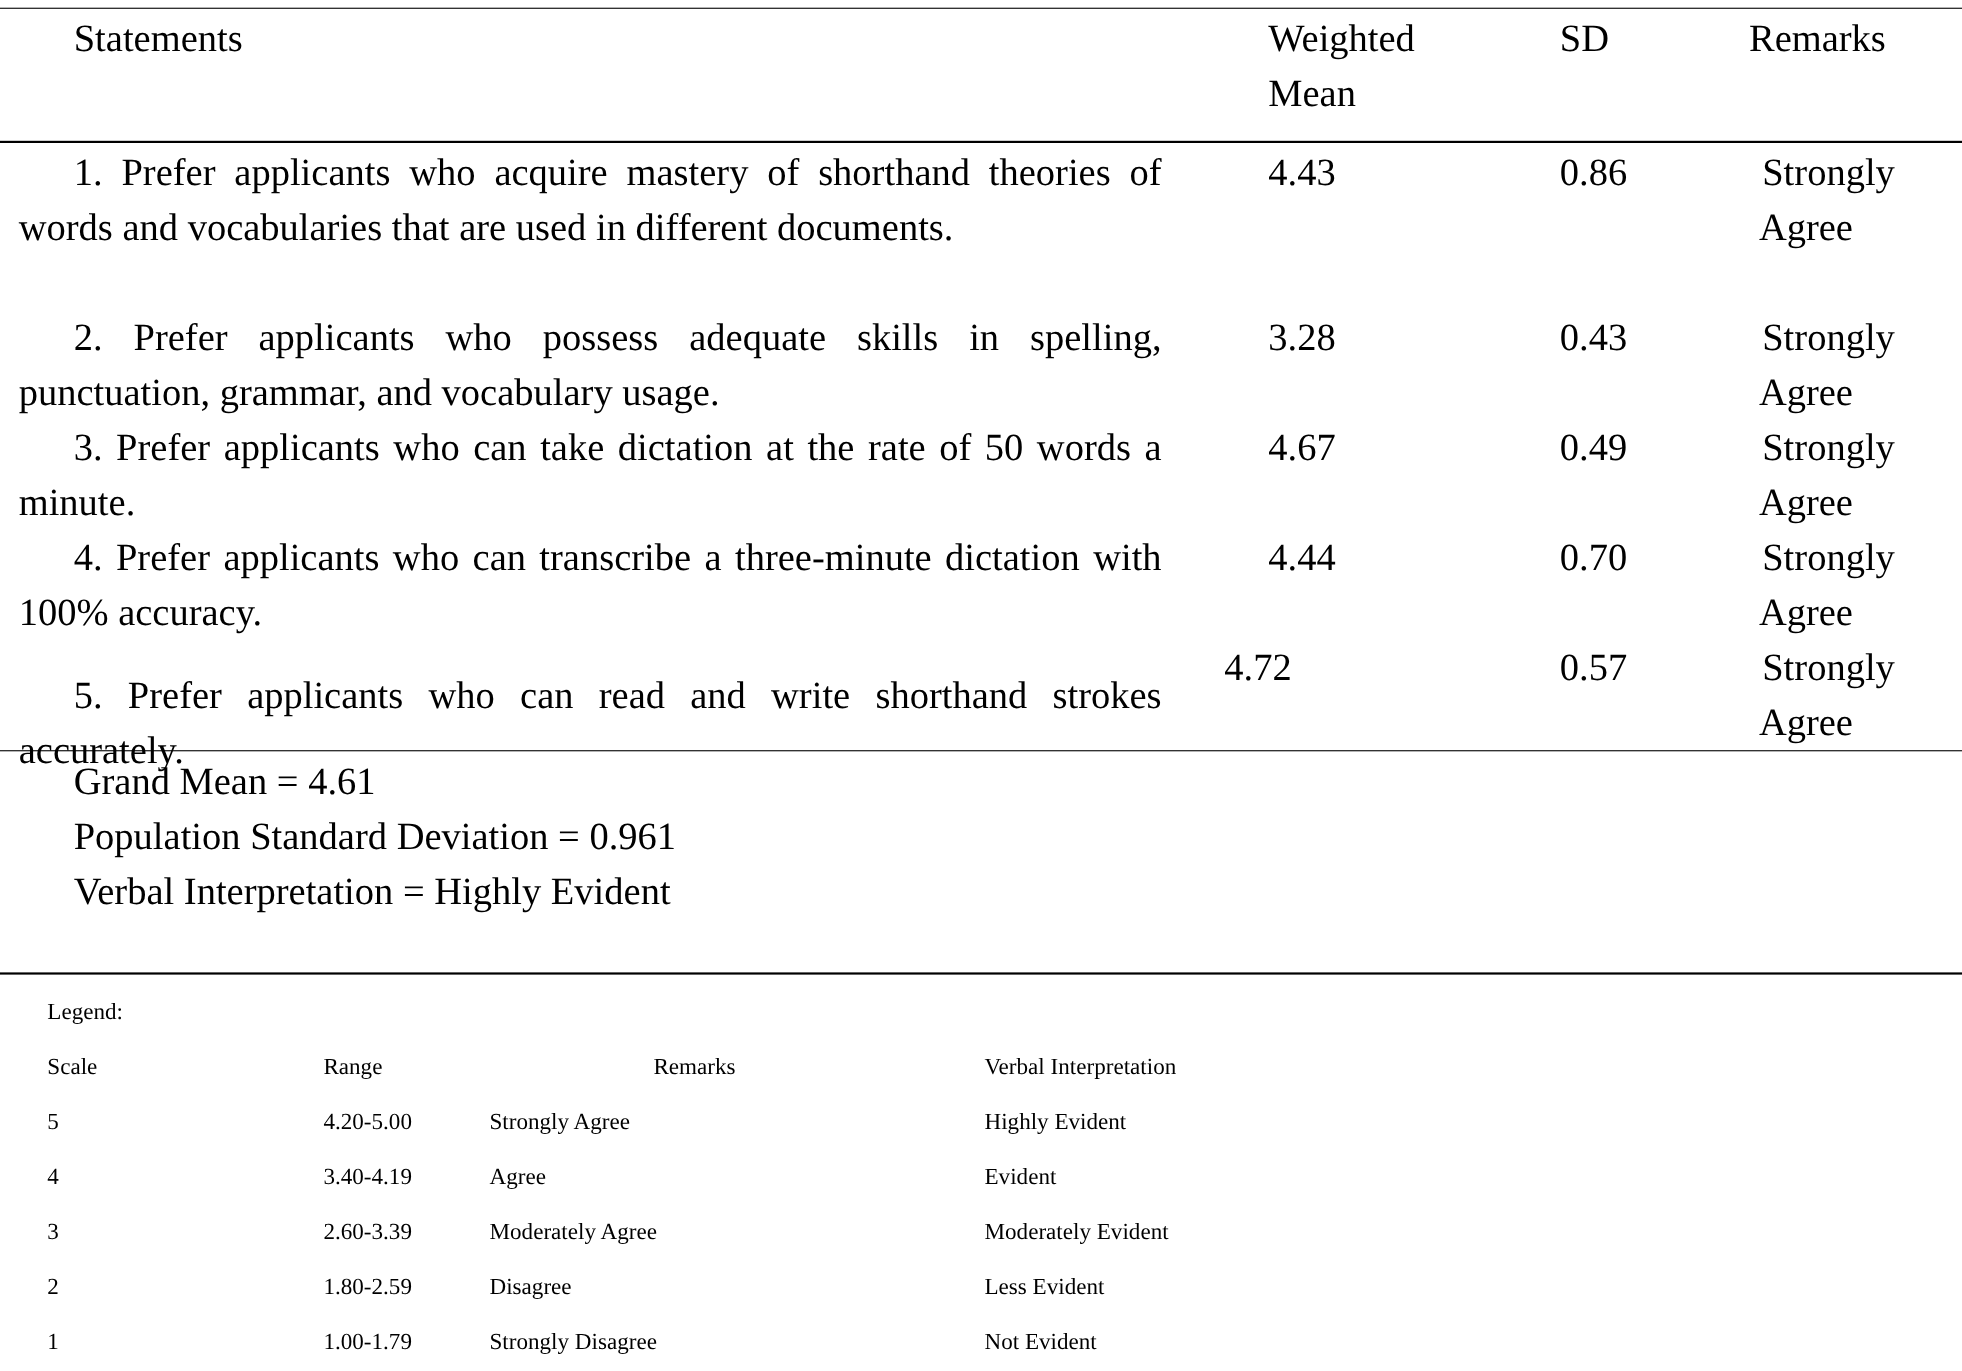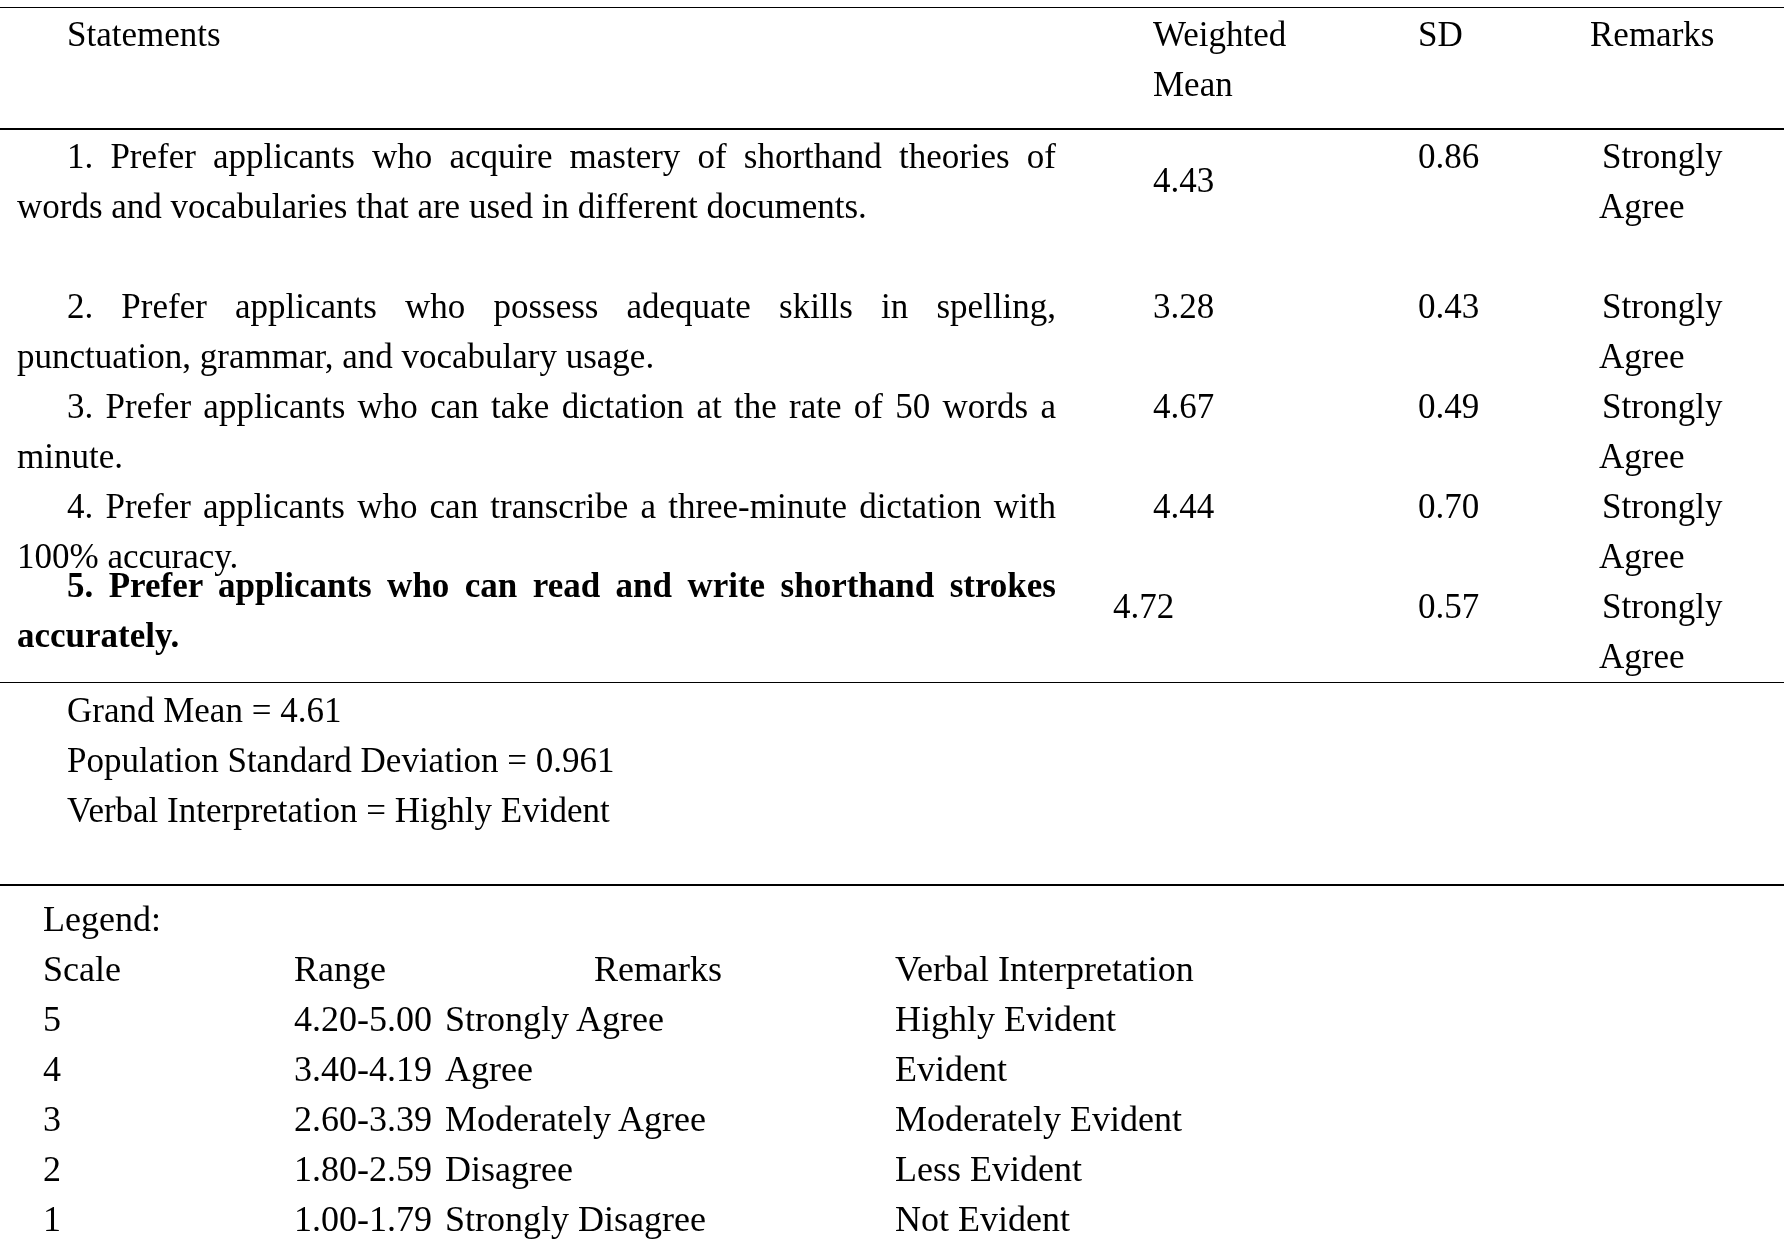--- a/index.html
+++ b/index.html
@@ -1,21 +1,21 @@
 <!DOCTYPE html>
 <html><head>
 <meta charset="utf-8">
 <style>
   html, body { margin:0; padding:0; background:#ffffff; }
   body { width:1784px; height:1246px; position:relative; overflow:hidden;
          font-family:"Liberation Serif", "DejaVu Serif", serif; color:#000; }
   .abs { position:absolute; white-space:nowrap; }
   .rule { position:absolute; left:0; background:#000; }
   .big { font-size:35px; line-height:50px; }
-  .small { font-size:36px; line-height:50px; }
+  .small { font-size:21px; line-height:50px; }
   .stmt { position:absolute; left:17px; width:1039px; font-size:35px; line-height:50px;
           text-align:justify; text-indent:50px; }
 </style>
 </head>
 <body>
 
 <div class="rule" style="top:7px; width:1784px; height:1px;"></div>
 <div class="rule" style="top:128px; width:1784px; height:2px;"></div>
 <div class="rule" style="top:682px; width:1784px; height:1px;"></div>
 <div class="rule" style="top:884px; width:1784px; height:2px;"></div>
@@ -23,21 +23,21 @@
 <div>
   <div class="abs big" style="left:67px; top:10px;">Statements</div>
   <div class="abs big" style="left:1153px; top:10px;">Weighted</div>
   <div class="abs big" style="left:1153px; top:60px;">Mean</div>
   <div class="abs big" style="left:1418px; top:10px;">SD</div>
   <div class="abs big" style="left:1590px; top:10px;">Remarks</div>
 </div>
 
 <div>
   <div class="stmt" style="top:132px;">1. Prefer applicants who acquire mastery of shorthand theories of words and vocabularies that are used in different documents.</div>
-  <div class="abs big" style="left:1153px; top:132px;margin-top:24px;">4.43</div>
+  <div class="abs big" style="left:1153px; top:132px;">4.43</div>
   <div class="abs big" style="left:1418px; top:132px;">0.86</div>
   <div class="abs big" style="left:1602px; top:132px;">Strongly</div>
   <div class="abs big" style="left:1599px; top:182px;">Agree</div>
 </div>
 
 <div>
   <div class="stmt" style="top:282px;">2. Prefer applicants who possess adequate skills in spelling, punctuation, grammar, and vocabulary usage.</div>
   <div class="abs big" style="left:1153px; top:282px;">3.28</div>
   <div class="abs big" style="left:1418px; top:282px;">0.43</div>
   <div class="abs big" style="left:1602px; top:282px;">Strongly</div>
@@ -54,21 +54,21 @@
 
 <div>
   <div class="stmt" style="top:482px;">4. Prefer applicants who can transcribe a three-minute dictation with 100% accuracy.</div>
   <div class="abs big" style="left:1153px; top:482px;">4.44</div>
   <div class="abs big" style="left:1418px; top:482px;">0.70</div>
   <div class="abs big" style="left:1602px; top:482px;">Strongly</div>
   <div class="abs big" style="left:1599px; top:532px;">Agree</div>
 </div>
 
 <div>
-  <div class="stmt" style="top:561px;font-weight:bold;">5. Prefer applicants who can read and write shorthand strokes accurately.</div>
+  <div class="stmt" style="top:608px;">5. Prefer applicants who can read and write shorthand strokes accurately.</div>
   <div class="abs big" style="left:1113px; top:582px;">4.72</div>
   <div class="abs big" style="left:1418px; top:582px;">0.57</div>
   <div class="abs big" style="left:1602px; top:582px;">Strongly</div>
   <div class="abs big" style="left:1599px; top:632px;">Agree</div>
 </div>
 
 <div>
   <div class="abs big" style="left:67px; top:686px;">Grand Mean = 4.61</div>
   <div class="abs big" style="left:67px; top:736px;">Population Standard Deviation = 0.961</div>
   <div class="abs big" style="left:67px; top:786px;">Verbal Interpretation = Highly Evident</div>

